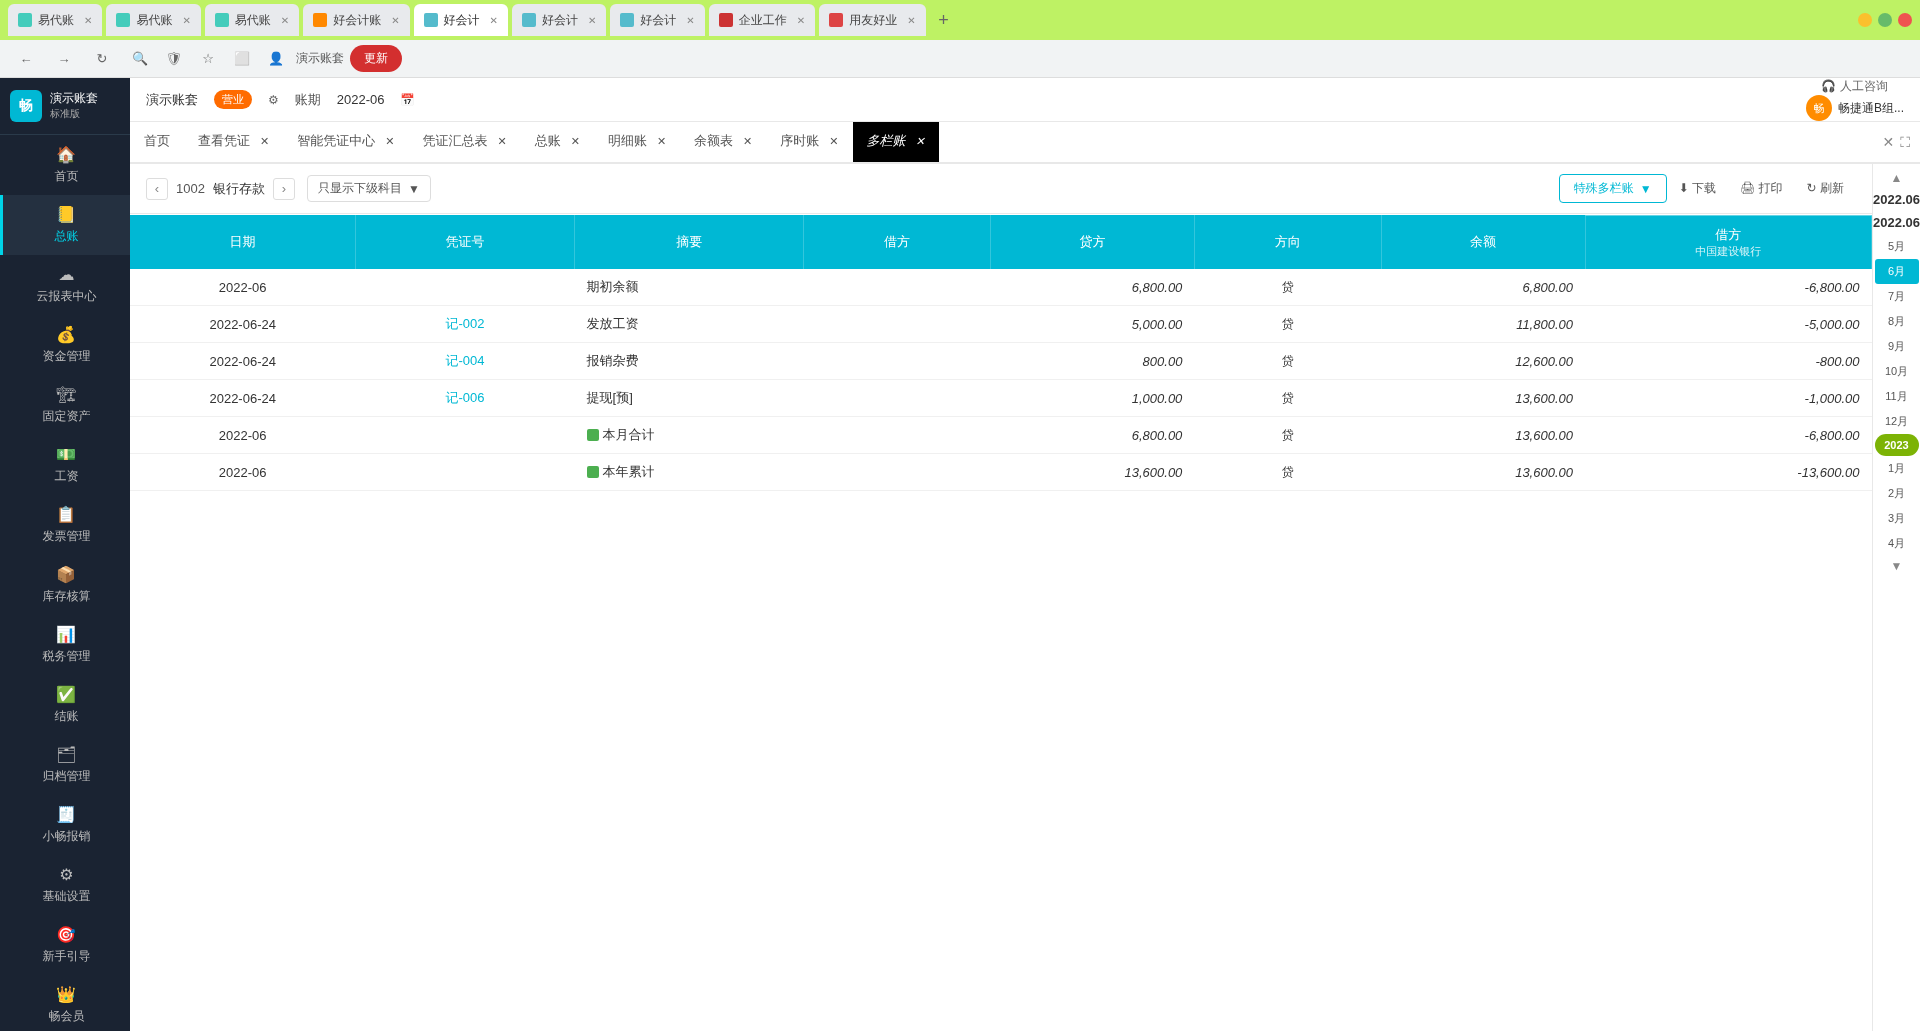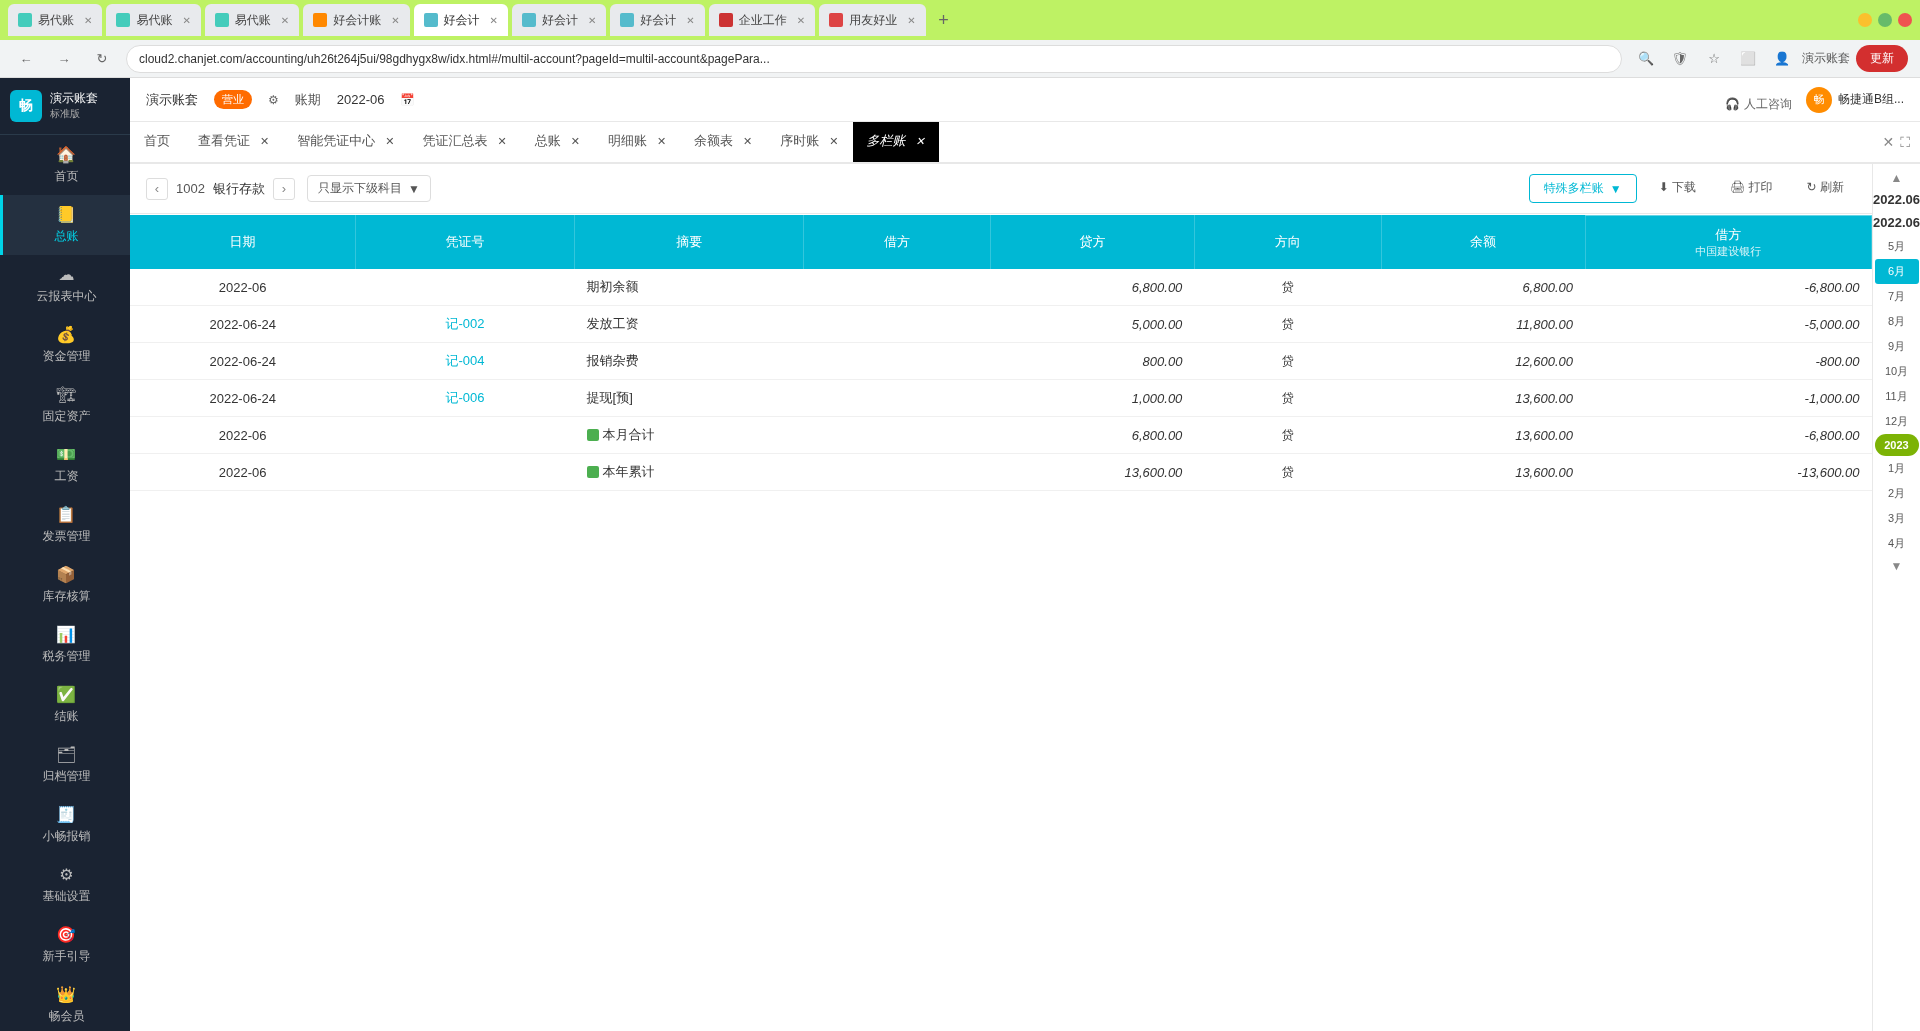--- a/index.html
+++ b/index.html
@@ -43,42 +43,42 @@
     .sidebar-item.active { background: #243040; color: #00d4e8; border-left-color: #00d4e8; }
     .sidebar-icon { font-size: 16px; }
 
     
     .main { flex: 1; display: flex; flex-direction: column; overflow: hidden; }
 
     
     .topbar { background: #fff; height: 44px; display: flex; align-items: center; padding: 0 16px; border-bottom: 1px solid #e8e8e8; gap: 16px; }
     .topbar-title { font-size: 13px; color: #333; }
     .topbar-badge { background: #ff6b00; color: #fff; font-size: 11px; padding: 2px 8px; border-radius: 10px; cursor: pointer; }
-    .topbar-actions { display: flex; align-items: flex-end; gap: 14px; margin-left: auto; }
+    .topbar-actions { display: flex; align-items: center; margin-left: auto; flex-direction: column; }
     .topbar-action { font-size: 12px; color: #666; cursor: pointer; display: flex; align-items: center; gap: 4px; }
 
     
     .nav-tabs { background: #fff; border-bottom: 2px solid #e8e8e8; display: flex; align-items: center; padding: 0; height: 42px; overflow-x: auto; }
     .nav-tab { padding: 0 14px; height: 42px; display: flex; align-items: center; gap: 6px; font-size: 13px; color: #555; cursor: pointer; border-bottom: 2px solid transparent; white-space: nowrap; flex-shrink: 0; }
     .nav-tab.active { color: #fff; background: #000000; font-style: italic; }
     .nav-tab-close { font-size: 11px; color: inherit; margin-left: 4px; }
     .nav-tab-expand { margin-left: auto; display: flex; align-items: center; gap: 6px; padding: 0 10px; }
     .expand-btn { cursor: pointer; color: #888; font-size: 14px; }
 
     
     .content { flex: 1; display: flex; overflow: hidden; }
     .content-main { flex: 1; overflow: hidden; display: flex; flex-direction: column; }
 
     
     .ledger-toolbar { background: #fff; padding: 10px 16px; display: flex; align-items: center; gap: 12px; border-bottom: 1px solid #e8e8e8; }
     .account-nav { display: flex; align-items: center; gap: 8px; }
     .nav-arrow { width: 22px; height: 22px; display: flex; align-items: center; justify-content: center; cursor: pointer; color: #888; border: 1px solid #ddd; border-radius: 3px; }
     .account-name { font-size: 13px; color: #333; font-weight: 500; }
     .filter-btn { display: flex; align-items: center; gap: 6px; padding: 4px 10px; border: 1px solid #ddd; border-radius: 4px; font-size: 12px; color: #555; cursor: pointer; }
-    .toolbar-right { margin-left: auto; display: flex; align-items: flex-start; gap: 10px; }
+    .toolbar-right { margin-left: auto; display: flex; align-items: center; }
     .special-btn { padding: 5px 14px; border: 1px solid #00b8d4; color: #00b8d4; border-radius: 4px; font-size: 12px; cursor: pointer; display: flex; align-items: center; gap: 6px; }
     .action-btn { padding: 5px 12px; font-size: 12px; color: #555; cursor: pointer; display: flex; align-items: center; gap: 6px; }
 
     
     .table-container { flex: 1; overflow: auto; background: #fff; }
     table { width: 100%; border-collapse: collapse; }
     thead tr { background: #00b8d4; color: #fff; }
     thead th { padding: 10px 24px; text-align: center; font-weight: normal; font-size: 13px; border-right: 1px solid rgba(255,255,255,0.2); }
     tbody tr { border-bottom: 1px solid #f0f0f0; }
     tbody td { padding: 9px 12px; font-size: 13px; color: #333; text-align: center; }
@@ -156,21 +156,20 @@
     <div class="win-btn win-min"></div>
     <div class="win-btn win-max"></div>
     <div class="win-btn win-close"></div>
   </div>
 </div>
 
 <div class="address-bar">
   <div class="nav-btn">←</div>
   <div class="nav-btn">→</div>
   <div class="nav-btn">↻</div>
-  <div class="url-box">cloud2.chanjet.com/accounting/uh26t264j5ui/98gdhygx8w/idx.html#/multil-account?pageId=multil-account&amp;pagePara...</div>
   <div class="address-actions">
     <div class="nav-btn">🔍</div>
     <div class="nav-btn">🛡</div>
     <div class="nav-btn">☆</div>
     <div class="nav-btn">⬜</div>
     <div class="nav-btn">👤</div>
     <span style="font-size:12px; color:#555;">演示账套</span>
     <button class="addr-btn update">更新</button>
   </div>
 </div>

